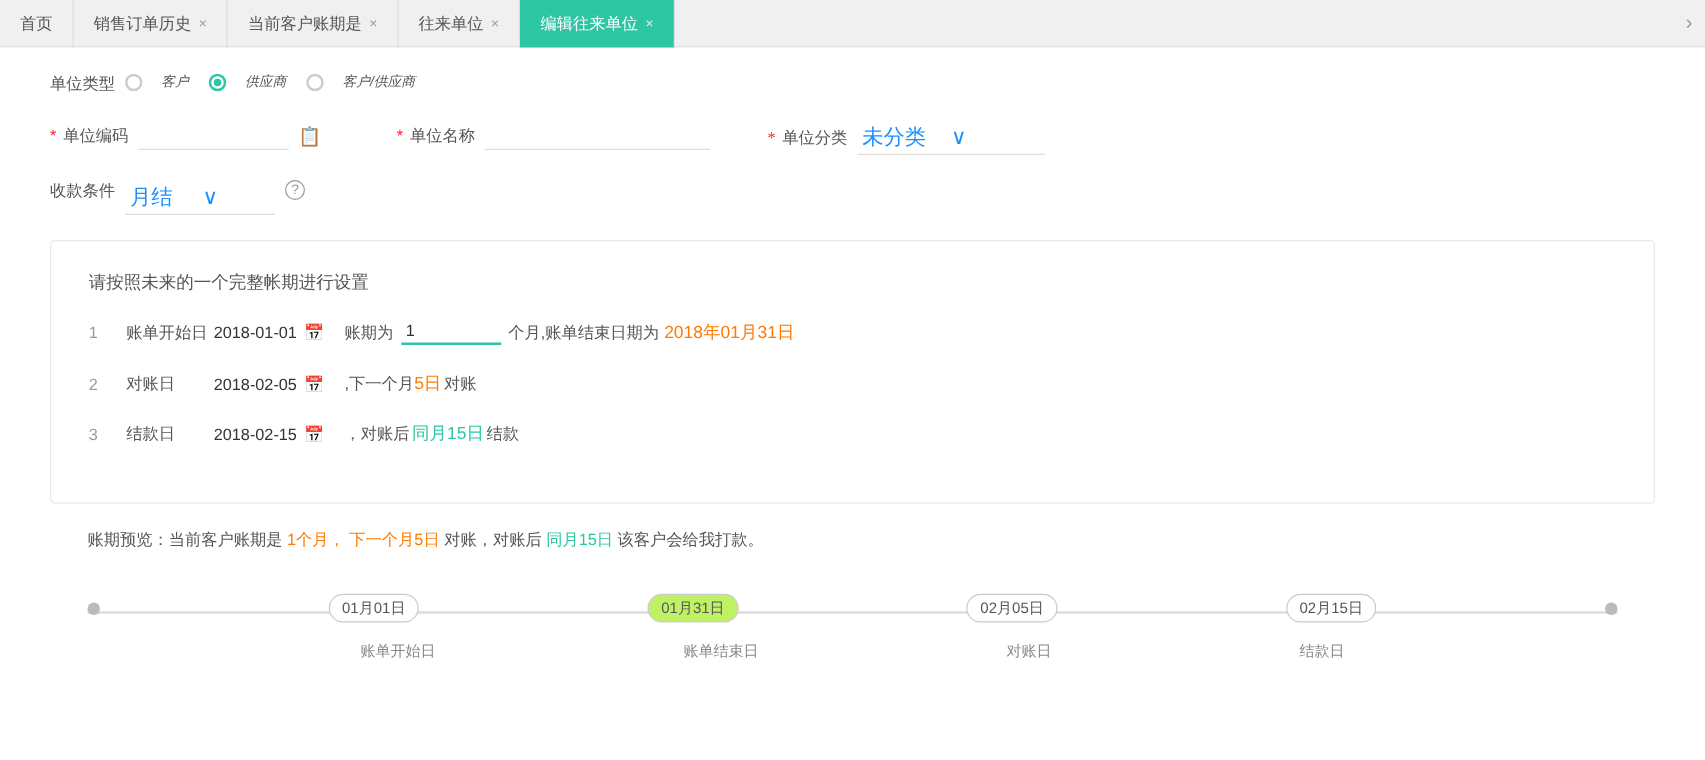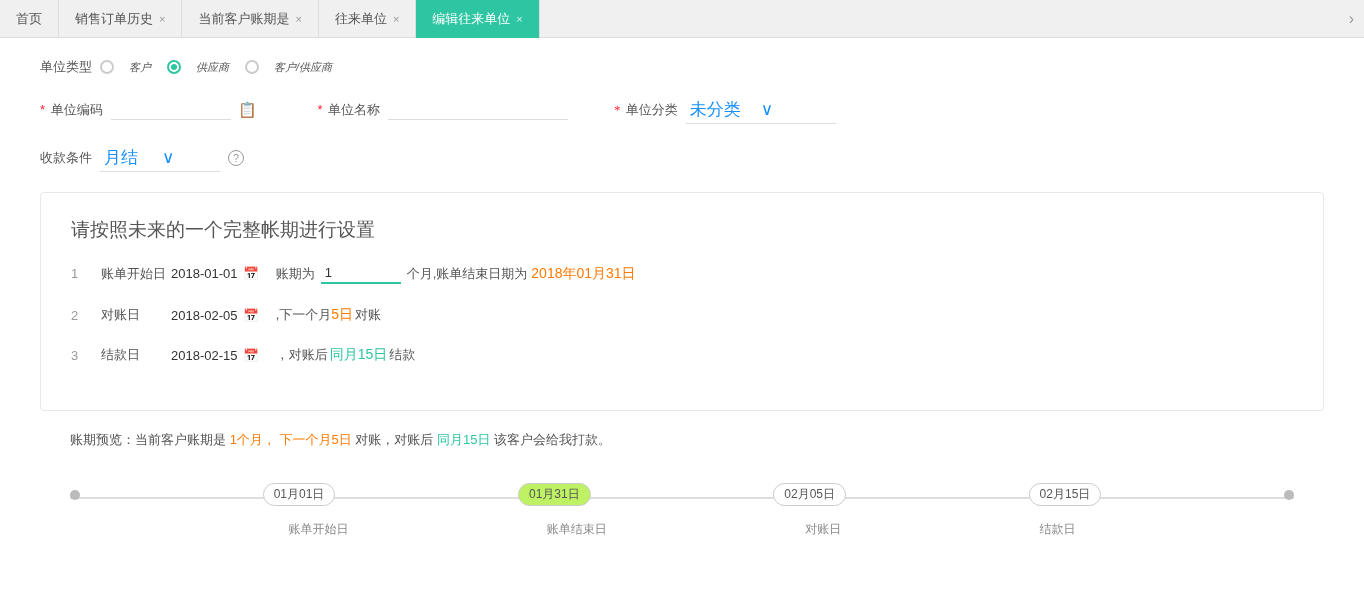--- a/index.html
+++ b/index.html
@@ -43,21 +43,21 @@
 
     
     .form-row {
       display: flex;
       align-items: center;
       margin-bottom: 20px;
       gap: 30px;
     }
     .form-field {
       display: flex;
-      align-items: center;
+      align-items: flex-start;
       gap: 8px;
     }
     .form-field label {
       font-size: 13px;
       color: #555;
       white-space: nowrap;
     }
     .required-star { color: #f5222d; margin-right: 2px; }
     .form-field input[type="text"] {
       border: none;
@@ -153,21 +153,21 @@
 
     
     .card {
       border: 1px solid #e8e8e8;
       border-radius: 4px;
       padding: 24px 30px;
       margin-bottom: 20px;
       background: #fff;
     }
     .card-title {
-      font-size: 19px;
+      font-size: 14px;
       color: #555;
       margin-bottom: 20px;
     }
 
     
     .period-row {
       display: flex;
       align-items: center;
       margin-bottom: 22px;
       gap: 0;

